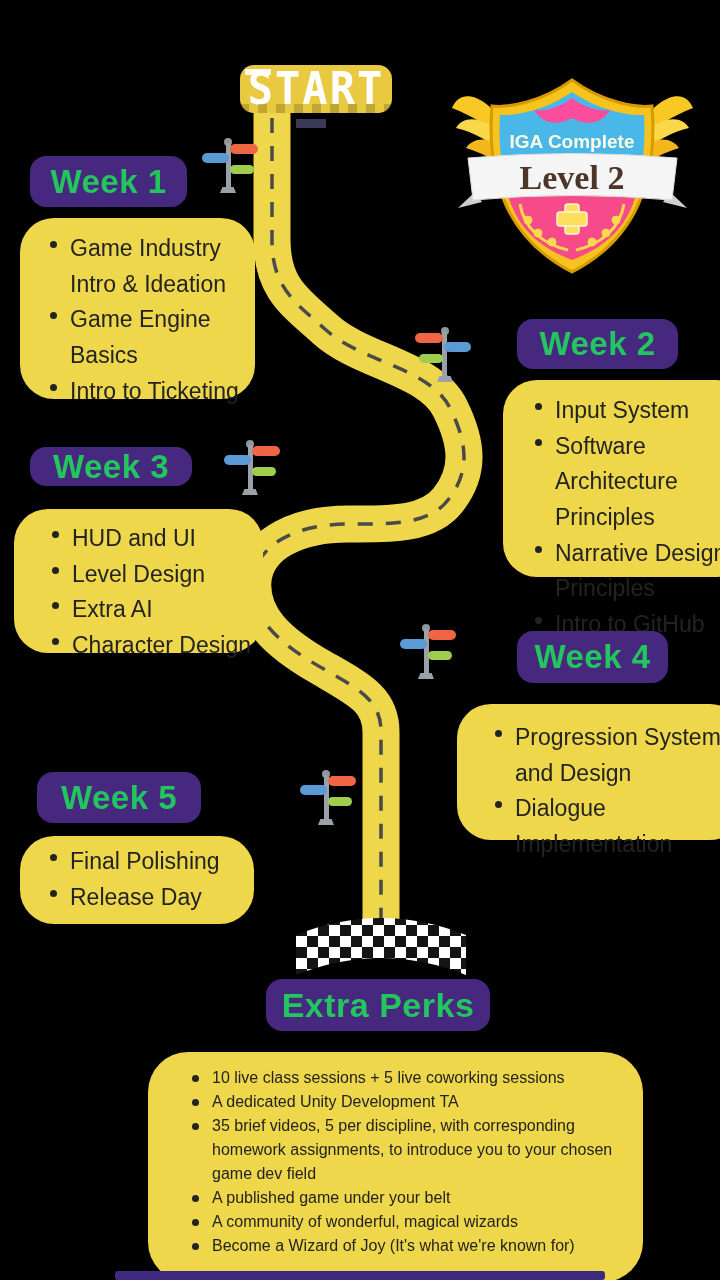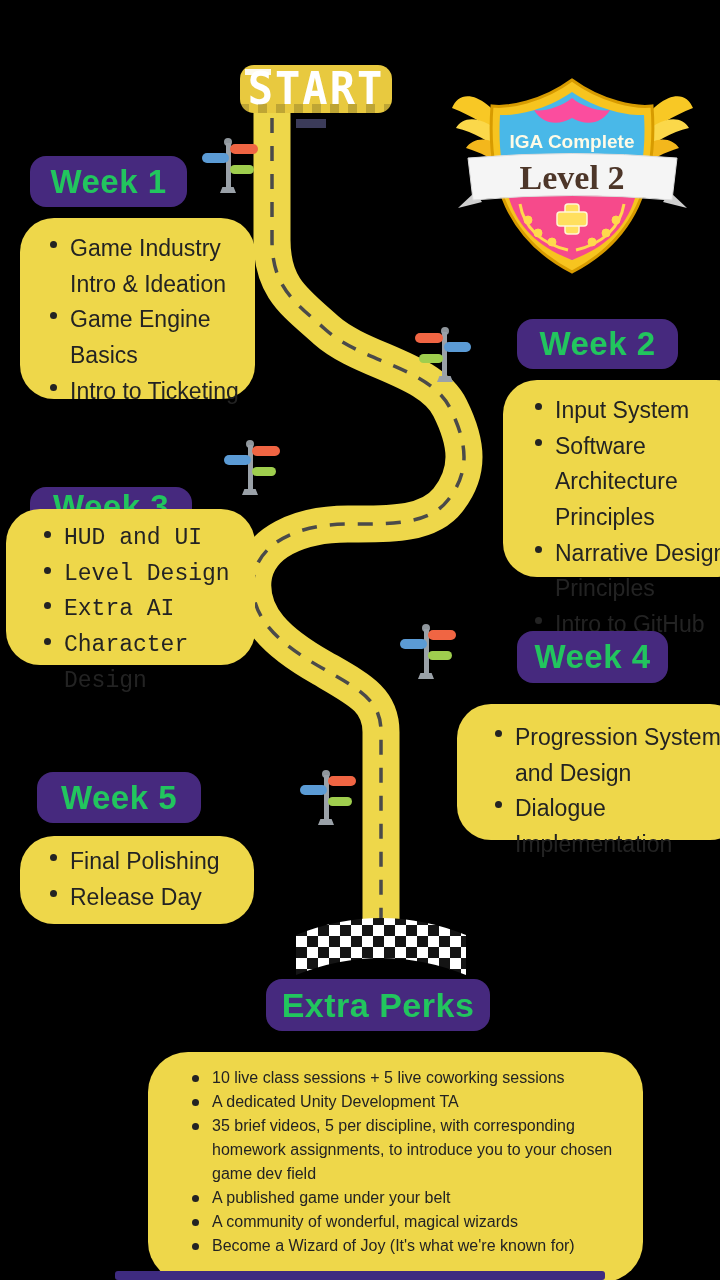--- a/index.html
+++ b/index.html
@@ -41,22 +41,22 @@
     color:#232323;font-size:23px;line-height:1.55;}
   .ybox ul{margin:0;padding:0;list-style:none;}
   .ybox li{position:relative;padding-left:28px;}
   .ybox li::before{content:"";position:absolute;left:8px;top:10px;width:7px;height:7px;
     border-radius:50%;background:#232323;}
   
   #w1-pill{left:30px;top:156px;width:157px;height:51px;}
   #w1-box{left:20px;top:218px;width:205px;height:168px;padding:13px 8px 0 22px;}
   #w2-pill{left:517px;top:319px;width:161px;height:50px;}
   #w2-box{left:503px;top:380px;width:215px;height:184px;padding:13px 8px 0 24px;}
-  #w3-pill{left:30px;top:447px;width:162px;height:39px;margin-top:40px;}
-  #w3-box{left:6px;top:509px;width:211px;height:132px;padding:12px 8px 12px 30px;font-family:Liberation Mono, monospace;}
+  #w3-pill{left:30px;top:447px;width:162px;height:39px;}
+  #w3-box{left:14px;top:509px;width:211px;height:132px;padding:12px 8px 0 30px;}
   #w4-pill{left:517px;top:631px;width:151px;height:52px;}
   #w4-box{left:457px;top:704px;width:247px;height:120px;padding:16px 10px 0 30px;}
   #w5-pill{left:37px;top:772px;width:164px;height:51px;}
   #w5-box{left:20px;top:836px;width:204px;height:68px;padding:8px 8px 12px 22px;}
   #xp-pill{left:266px;top:979px;width:224px;height:52px;font-size:34px;}
   #xp-box{left:148px;top:1052px;width:445px;height:216px;padding:14px 14px 0 36px;
     font-size:16px;line-height:1.5;border-radius:40px;}
   #xp-box li::before{top:9px;}
   
   #finish{position:absolute;left:296px;top:914px;width:170px;height:64px;z-index:2;

